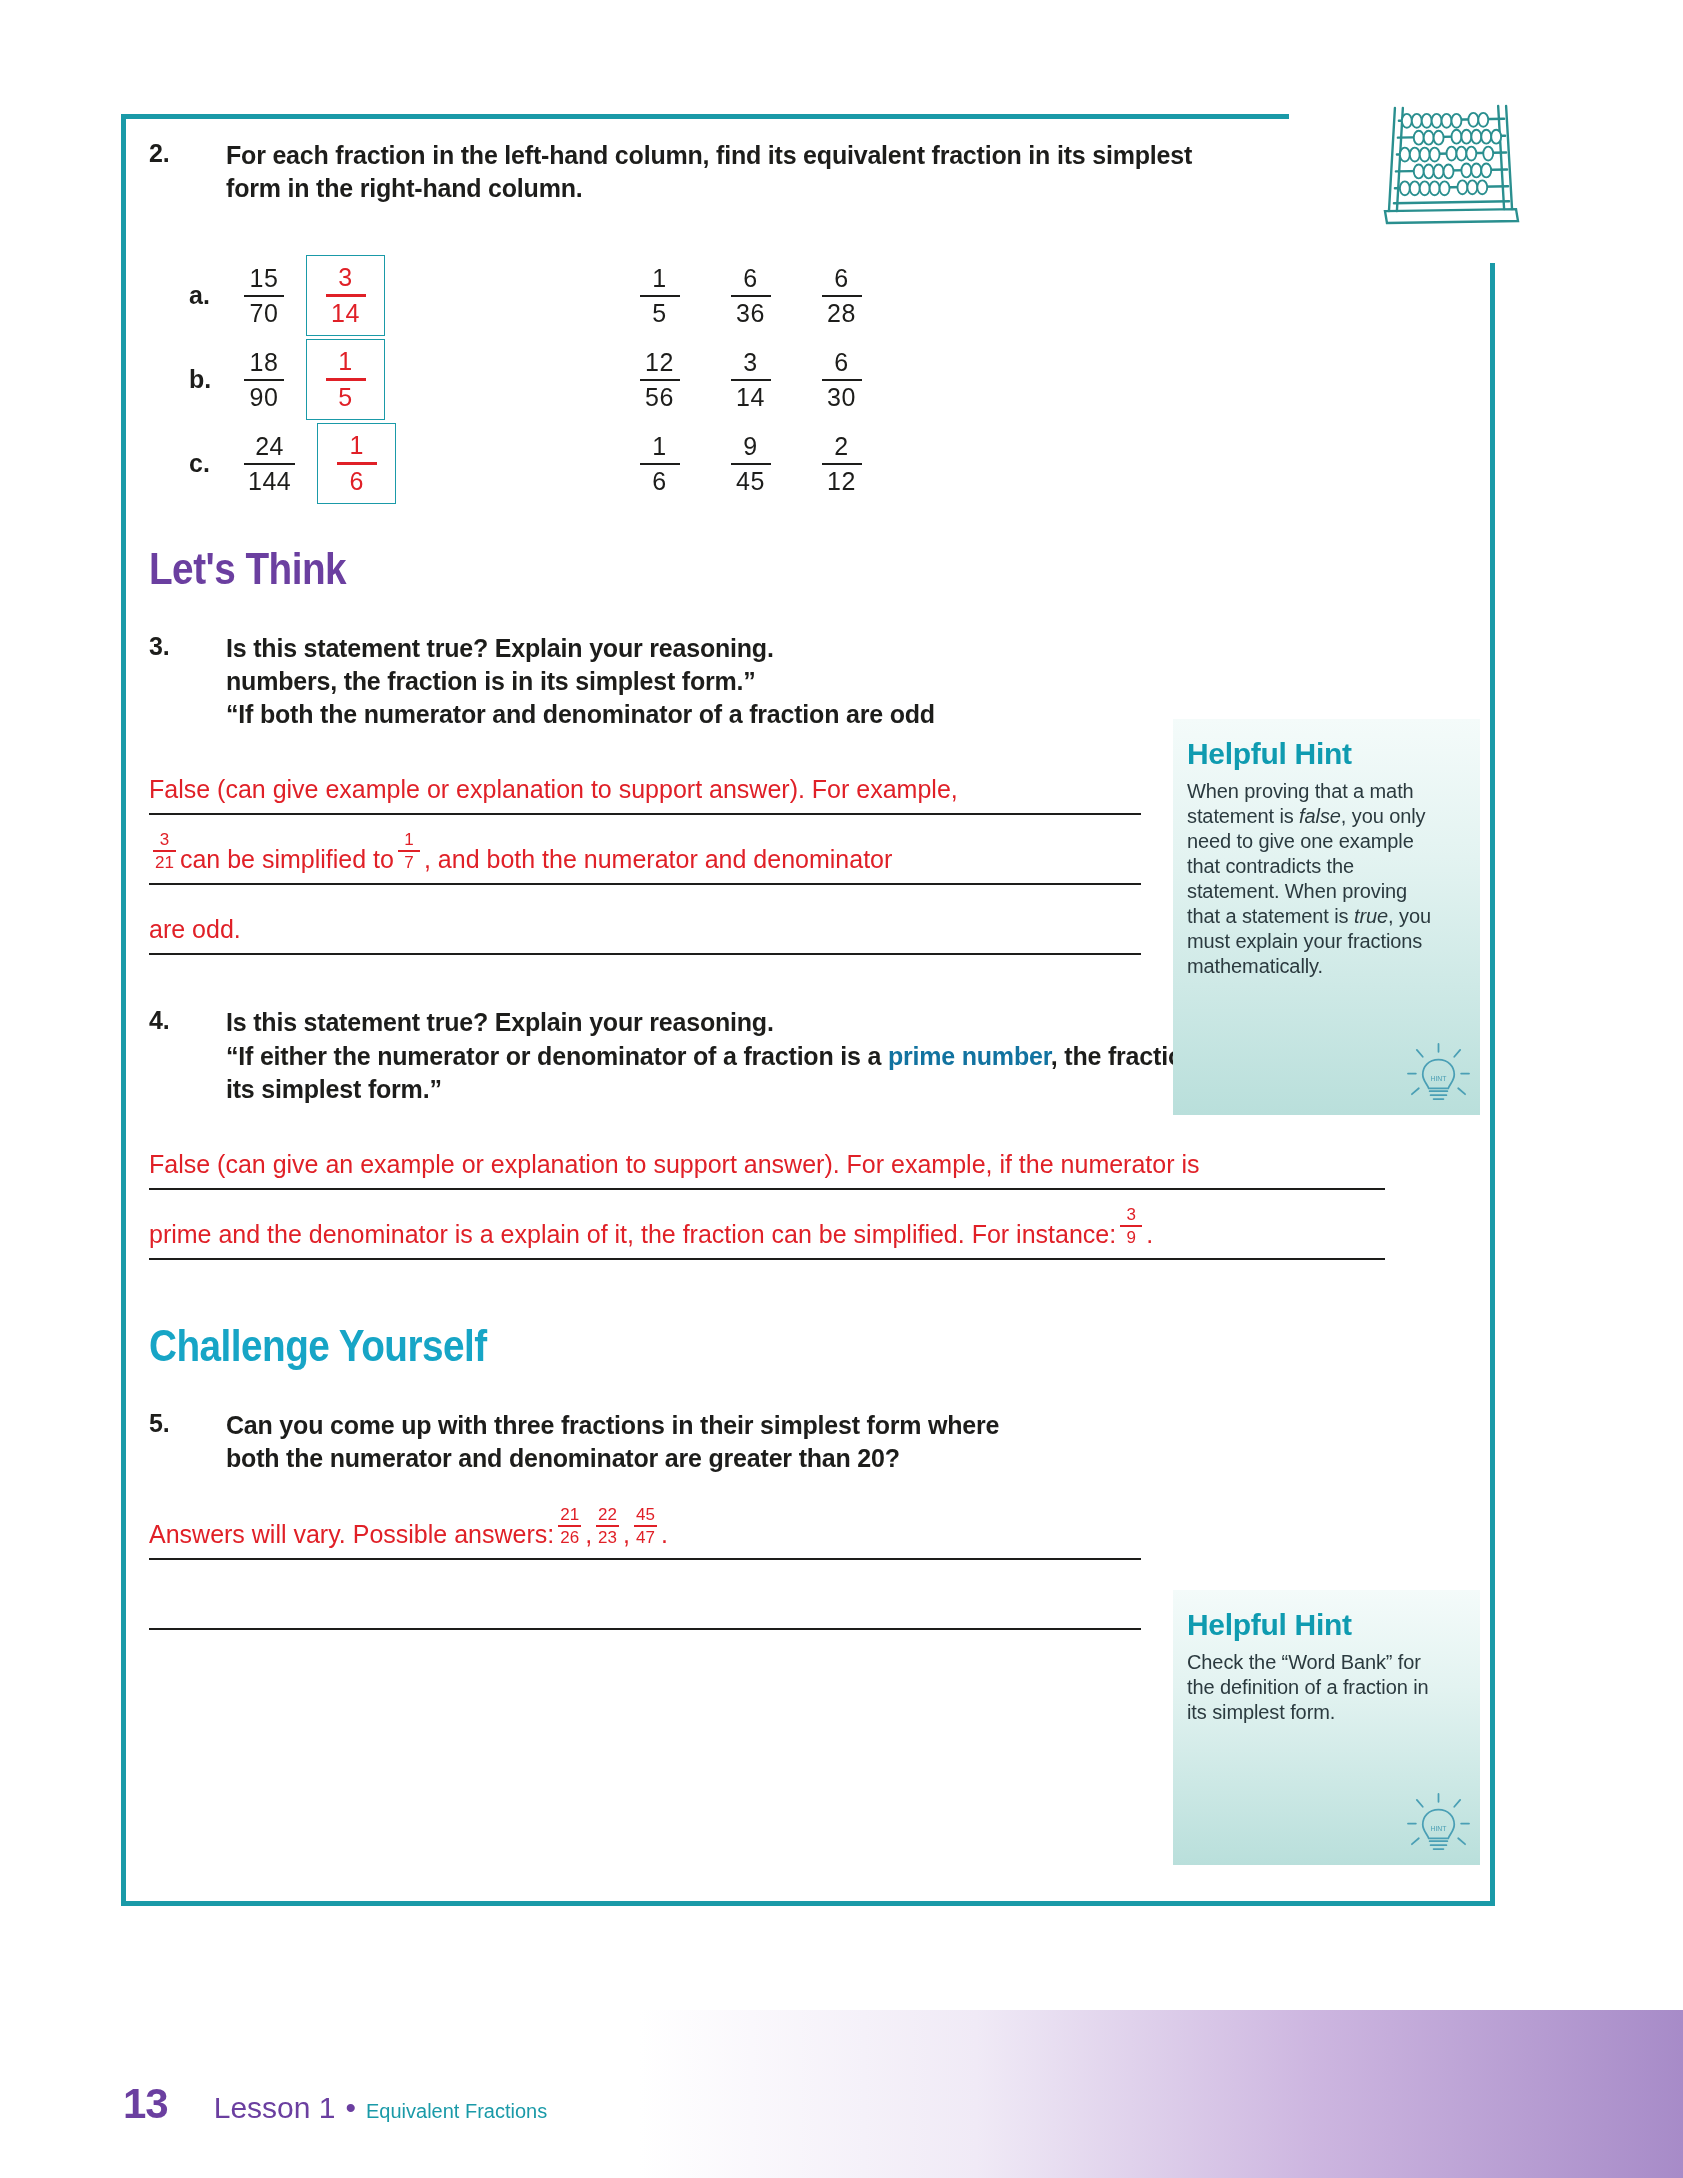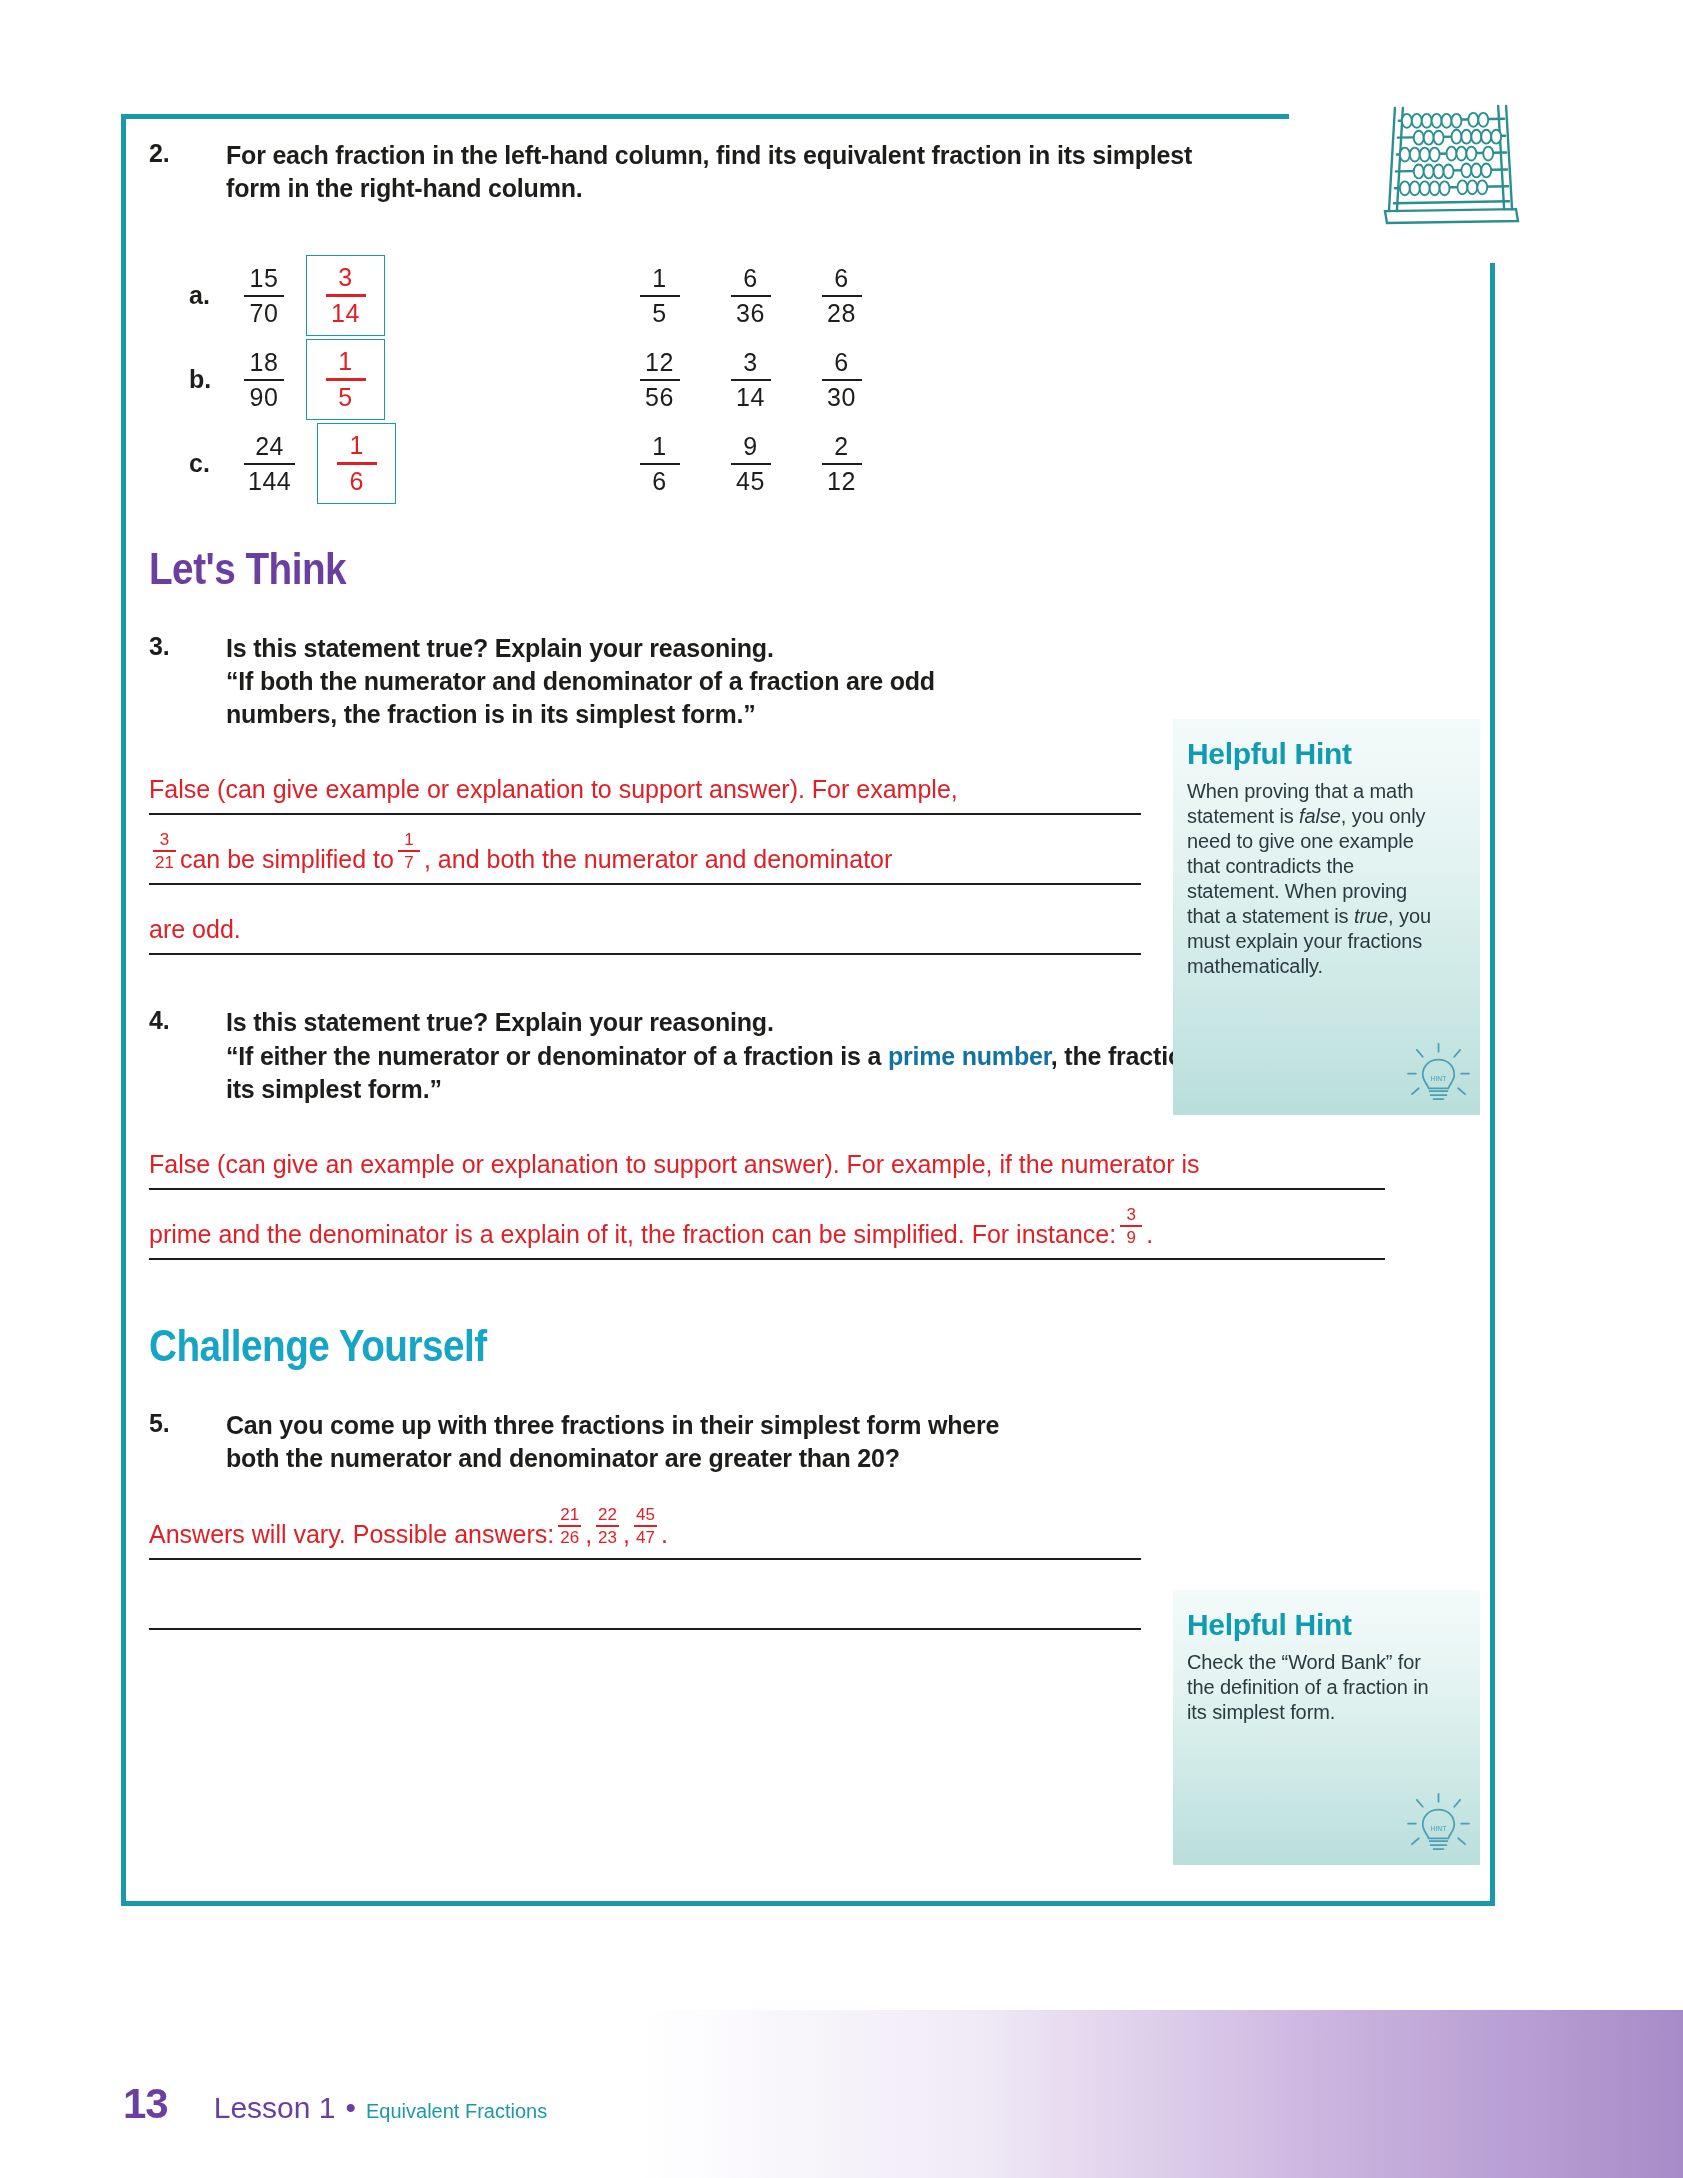--- a/index.html
+++ b/index.html
@@ -338,22 +338,22 @@
       </div>
     </div>
   </div>
 
   <div id="lets-think" class="sec-head">Let's Think</div>
 
   <div class="q-row" style="margin-top:38px;">
     <div class="q-num">3.</div>
     <div class="q-text">
       <div>Is this statement true? Explain your reasoning.</div>
+      <div>numbers, the fraction is in its simplest form.”</div>
       <div>“If both the numerator and denominator of a fraction are odd</div>
-      <div>numbers, the fraction is in its simplest form.”</div>
     </div>
   </div>
 
   <div class="ans-wrap" style="margin-top:14px;width:992px;text-align:right;">
     <div class="ans-line">
       <div class="ans-text">False (can give example or explanation to support answer). For example,</div>
     </div>
     <div class="ans-line">
       <div class="ans-text">
         <span class="inline-frac">

